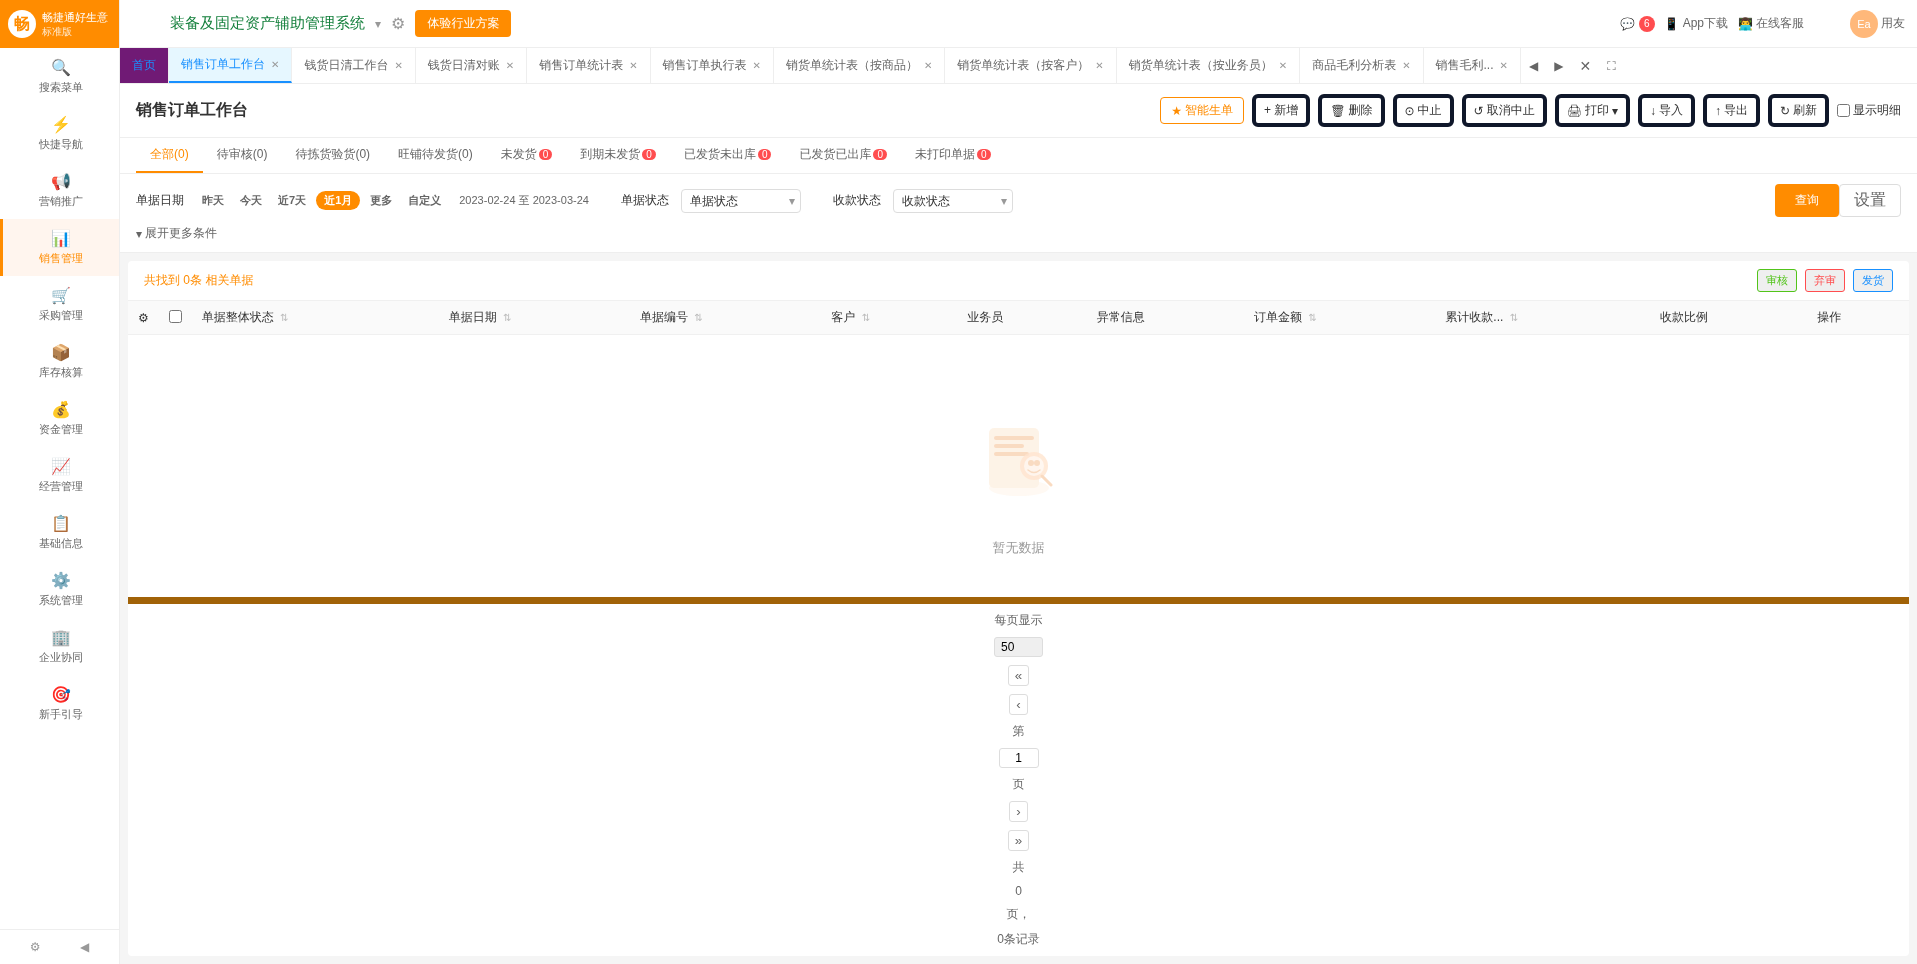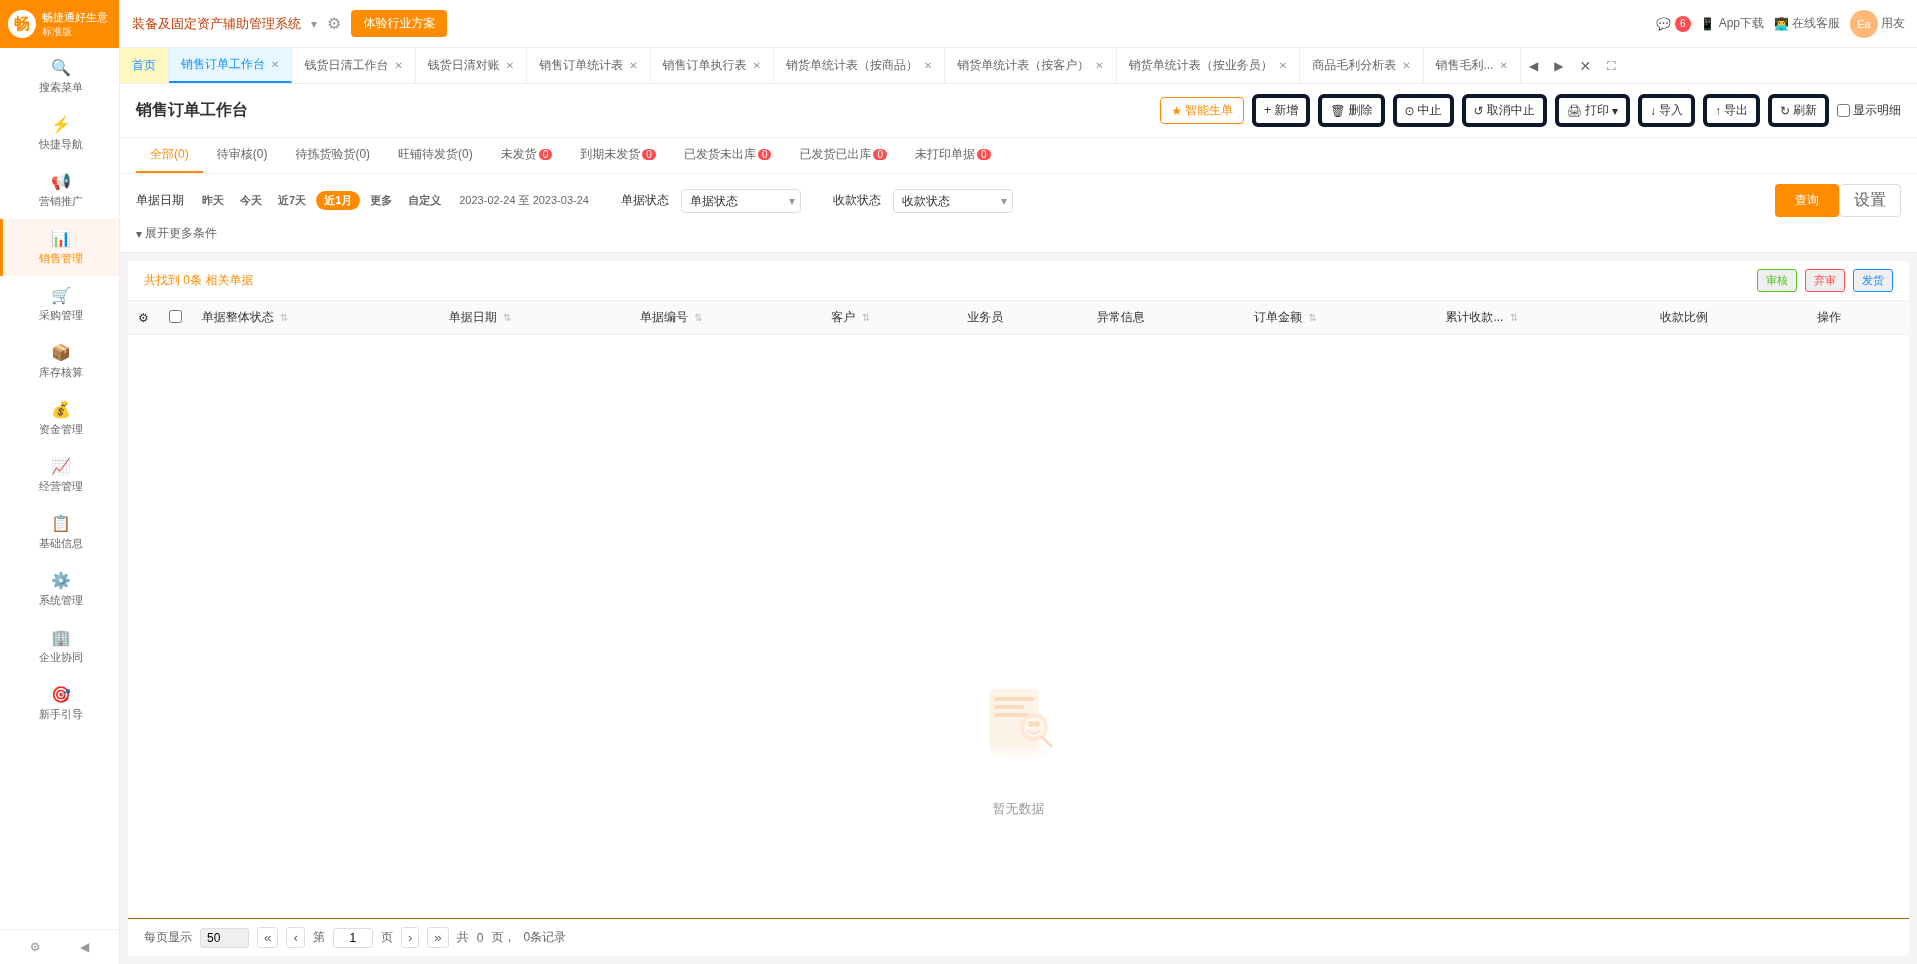--- a/index.html
+++ b/index.html
@@ -22,27 +22,27 @@
     .sidebar-nav-item.active { background: #fff5ee; color: #ff8c00; border-left-color: #ff8c00; }
     .sidebar-nav-icon { font-size: 16px; margin-bottom: 3px; }
 
     .sidebar-footer { padding: 10px; display: flex; justify-content: space-around; border-top: 1px solid #eee; }
 
     
     .topbar { height: 48px; background: #fff; border-bottom: 1px solid #eee; display: flex; align-items: center; padding: 0 12px; gap: 10px; }
     .topbar-btn { background: #ff8c00; color: #fff; border: none; border-radius: 4px; padding: 5px 12px; cursor: pointer; font-size: 12px; }
     .topbar-icon-btn { cursor: pointer; color: #666; display: flex; align-items: center; gap: 3px; }
     .topbar-badge { background: #ff4d4f; color: #fff; border-radius: 50%; width: 16px; height: 16px; font-size: 10px; display: flex; align-items: center; justify-content: center; }
-    .topbar-avatar { width: 28px; height: 28px; background: #ffb87a; border-radius: 50%; display: flex; align-items: center; justify-content: center; color: #fff; font-size: 11px; }
+    .topbar-avatar { width: 28px; height: 28px; background: #ffb87a; border-radius: 50%; display: flex; align-items: center; justify-content: center; color: #fff; font-size: 11px; margin-left: 36px; }
 
     
     .tab-bar { height: 36px; background: #fff; border-bottom: 1px solid #eee; display: flex; align-items: stretch; overflow: hidden; }
     .tab-item { display: flex; align-items: center; padding: 0 12px; font-size: 12px; cursor: pointer; border-right: 1px solid #eee; white-space: nowrap; color: #666; gap: 6px; flex-shrink: 0; }
     .tab-item.active { background: #e6f7ff; color: #1890ff; border-bottom: 2px solid #1890ff; }
-    .tab-home { background: #fef9c3; color: #1890ff; }
+    .tab-home { background: #701a75; color: #1890ff; }
     .tab-close { font-size: 10px; color: #999; cursor: pointer; }
     .tab-nav-btn { padding: 0 8px; display: flex; align-items: center; cursor: pointer; color: #666; }
     .tab-close-all { padding: 0 8px; display: flex; align-items: center; cursor: pointer; color: #666; font-size: 14px; }
 
     
     .page-content { flex: 1; overflow: hidden; display: flex; flex-direction: column; background: #f5f5f5; }
 
     
     .page-header { background: #fff; padding: 10px 16px; display: flex; align-items: center; justify-content: space-between; border-bottom: 1px solid #eee; }
     .page-title { font-size: 16px; font-weight: bold; color: #333; }
@@ -86,21 +86,21 @@
     .data-table th .sort-icon { color: #bbb; margin-left: 3px; font-size: 10px; }
     .th-settings { width: 30px; text-align: center; }
     .th-check { width: 30px; text-align: center; }
 
     
     .empty-state { flex: 1; display: flex; flex-direction: column; align-items: center; justify-content: center; padding: 40px; }
     .empty-icon { font-size: 80px; margin-bottom: 12px; opacity: 0.5; color: #ffb87a; }
     .empty-text { color: #999; font-size: 13px; }
 
     
-    .pagination-bar { padding: 8px 16px; border-top: 1px solid #a16207; display: flex; align-items: center; justify-content: flex-start; gap: 8px; }
+    .pagination-bar { padding: 8px 16px; border-top: 7px solid #a16207; display: flex; align-items: center; justify-content: center; gap: 8px; flex-direction: column; }
     .page-size-select { border: 1px solid #ddd; border-radius: 3px; padding: 2px 20px 2px 6px; font-size: 12px; appearance: none; }
     .page-nav-btn { padding: 2px 6px; border: 1px solid #ddd; border-radius: 3px; cursor: pointer; background: #fff; color: #666; }
     .page-input { width: 40px; border: 1px solid #ddd; border-radius: 3px; padding: 2px 4px; text-align: center; font-size: 12px; }
 
     
     .scroll-area { overflow-x: auto; flex: 1; }
     .scroll-area::-webkit-scrollbar { height: 6px; }
     .scroll-area::-webkit-scrollbar-track { background: #f0f0f0; }
     .scroll-area::-webkit-scrollbar-thumb { background: #ccc; border-radius: 3px; }
 
@@ -177,21 +177,21 @@
 
     <div class="sidebar-footer">
       <span style="cursor:pointer;color:#999;">⚙</span>
       <span style="cursor:pointer;color:#999;">◀</span>
     </div>
   </div>
 
   <div class="main-area">
 
     <div class="topbar">
-      <span style="font-size:13px;color:#c2410c;">装备及固定资产辅助管理系统</span>
+      <span style="font-size:15px;color:#15803d;margin-left:38px;">装备及固定资产辅助管理系统</span>
       <span style="cursor:pointer;color:#999;">▾</span>
       <span style="cursor:pointer;color:#999;font-size:16px;">⚙</span>
       <button class="topbar-btn">体验行业方案</button>
       <div style="flex:1;"></div>
       <div class="topbar-icon-btn">
         <span>💬</span>
         <div class="topbar-badge">6</div>
       </div>
       <div class="topbar-icon-btn">
         <span>📱</span>

